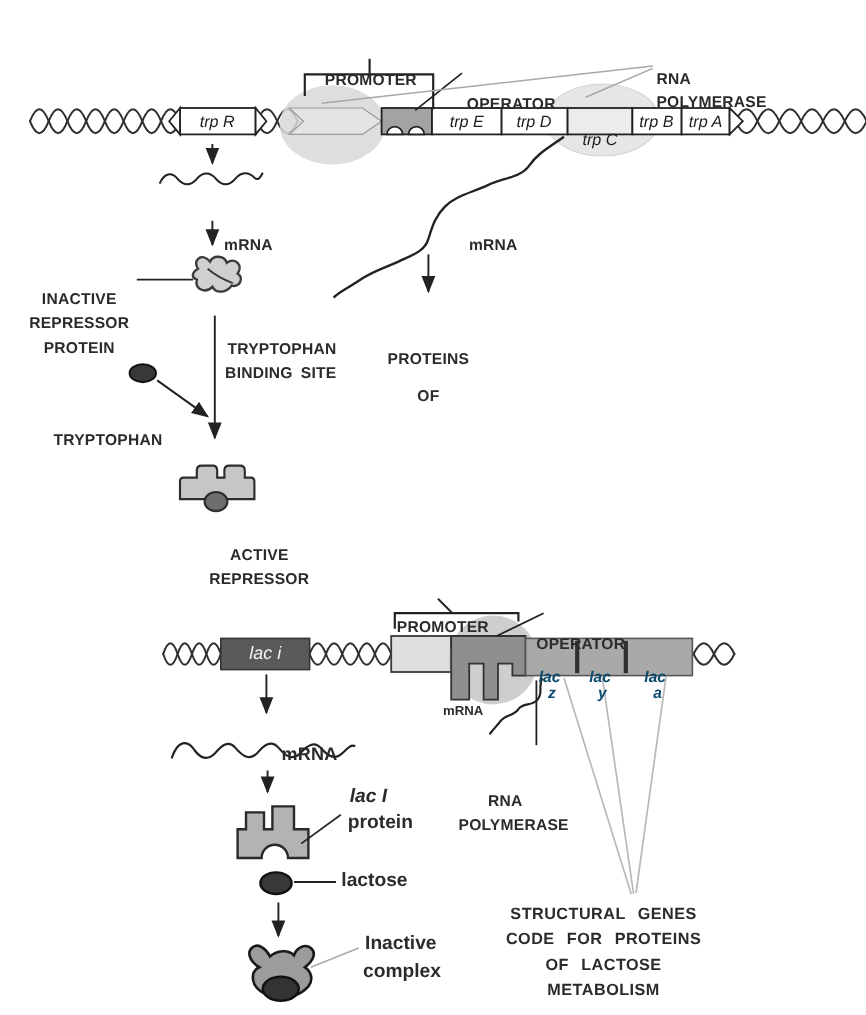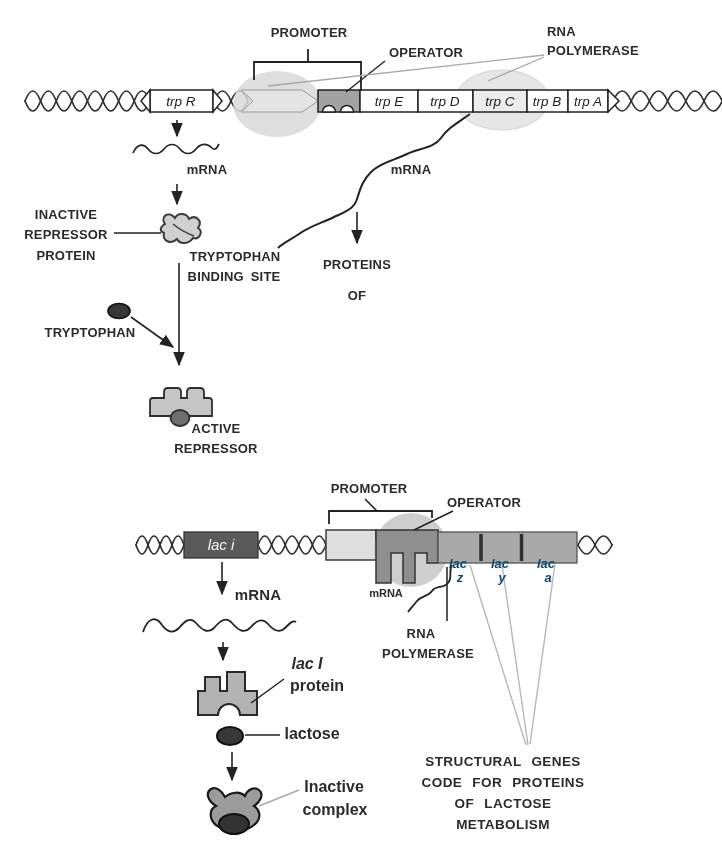--- a/index.html
+++ b/index.html
@@ -1,20 +1,20 @@
 <!DOCTYPE html>
 <html><head>
 <meta charset="utf-8">
 <style>
   html,body{margin:0;padding:0;background:#fff;}
   .stage{position:relative;width:722px;height:846px;background:#fff;overflow:hidden;
          font-family:"Liberation Sans",sans-serif;}
   svg.canvas{position:absolute;left:0;top:0;}
   .lbl{position:absolute;white-space:nowrap;color:#2b2b2b;transform:translateX(-50%);}
-  .cap{font-size:13px;font-weight:bold;word-spacing:3px;letter-spacing:.2px;}
+  .cap{font-size:13px;font-weight:bold;word-spacing:3px;letter-spacing:.2px;margin-top:34px;}
   .note{font-size:13.5px;font-weight:bold;word-spacing:6px;letter-spacing:.4px;text-align:right;}
   .gene{font-style:italic;font-size:13.5px;font-weight:normal;color:#1d1d1d;line-height:15px;}
   .gene2{font-style:italic;font-size:13px;font-weight:bold;color:#0c4a6e;line-height:13px;margin-top:24px;}
   .mixed{font-size:16px;font-weight:600;color:#2b2b2b;}
   .ital{font-style:italic;}
   .small{font-size:11px;font-weight:bold;}
   .white{color:#f4f4f4;}
 </style>
 </head>
 <body>
@@ -127,21 +127,21 @@
 </svg>
 
 <div class="lbl cap" style="left:309px;top:25px">PROMOTER</div>
 <div class="lbl cap" style="left:426px;top:45px">OPERATOR</div>
 <div class="lbl cap" style="left:547px;top:24px;transform:none">RNA</div>
 <div class="lbl cap" style="left:547px;top:43px;transform:none">POLYMERASE</div>
 
 <div class="lbl gene" style="left:181px;top:94px">trp R</div>
 <div class="lbl gene" style="left:389px;top:94px">trp E</div>
 <div class="lbl gene" style="left:445px;top:94px">trp D</div>
-<div class="lbl gene" style="left:500px;top:94px">trp C</div>
+<div class="lbl gene" style="left:500px;top:109px">trp C</div>
 <div class="lbl gene" style="left:547px;top:94px">trp B</div>
 <div class="lbl gene" style="left:588px;top:94px">trp A</div>
 
 <div class="lbl cap" style="left:207px;top:162px">mRNA</div>
 <div class="lbl cap" style="left:411px;top:162px">mRNA</div>
 
 <div class="lbl cap" style="left:66px;top:207px">INACTIVE</div>
 <div class="lbl cap" style="left:66px;top:227px">REPRESSOR</div>
 <div class="lbl cap" style="left:66px;top:248px">PROTEIN</div>
 

